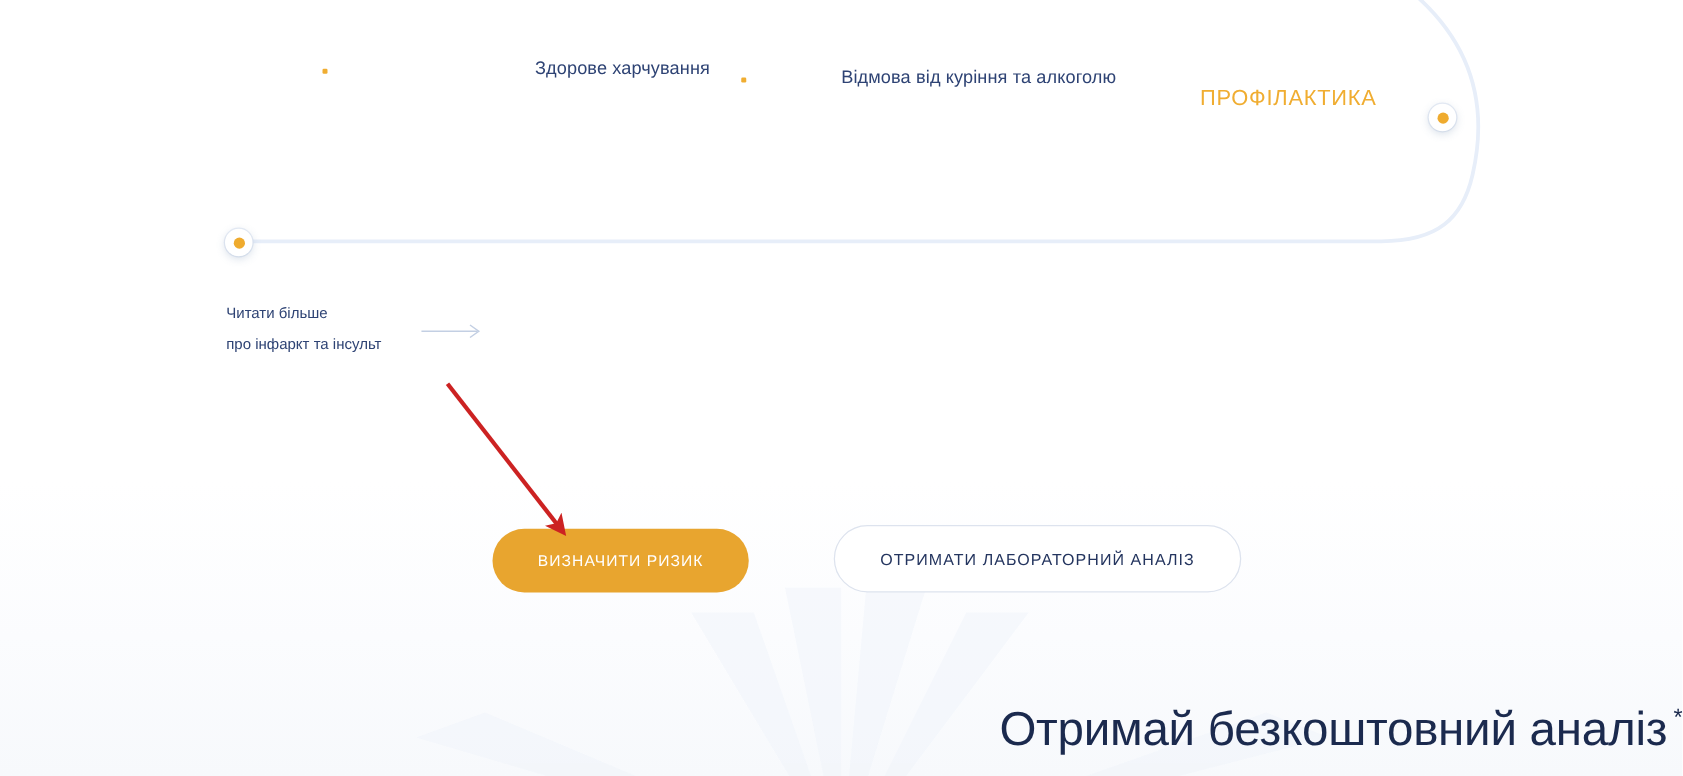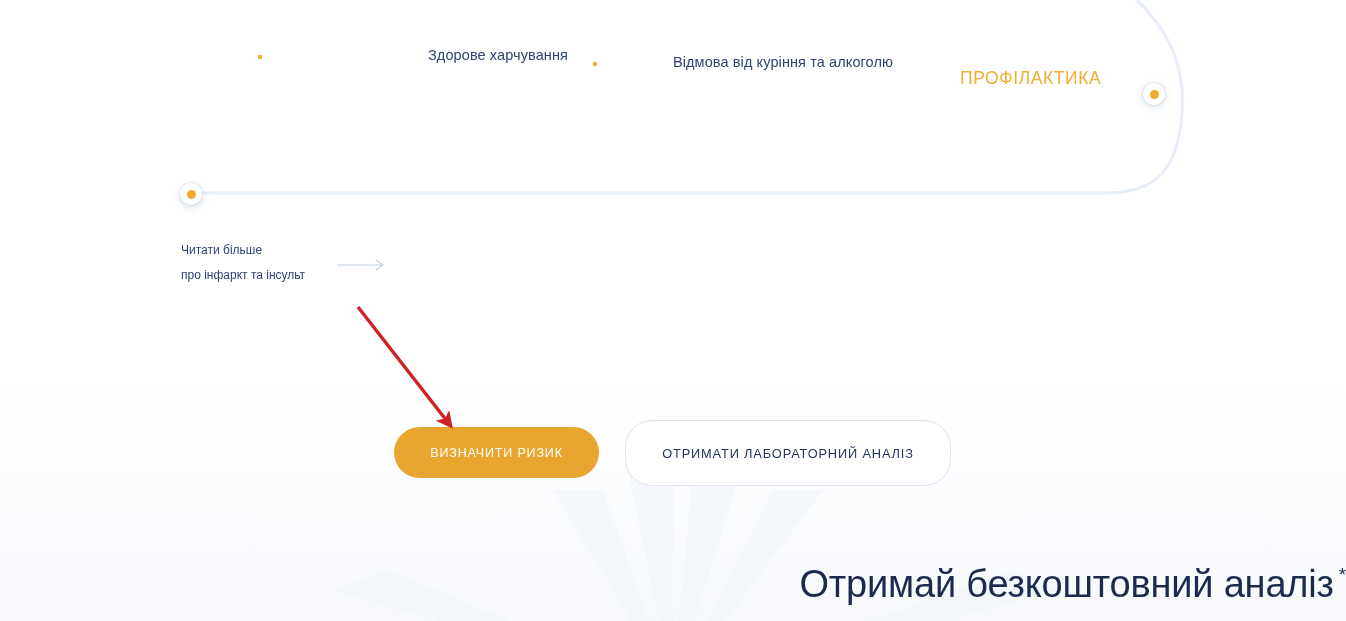--- a/index.html
+++ b/index.html
@@ -128,41 +128,42 @@
     margin-left: 32px;
     margin-top: 4px;
   }
 
   
   .cta-row {
     position: absolute;
     left: 394px;
     top: 419px;
     display: flex;
-    align-items: center;
+    align-items: flex-end;
+    gap: 42px;
   }
   .btn {
     border: none;
     cursor: pointer;
     font-family: "Liberation Sans", sans-serif;
     letter-spacing: .85px;
     white-space: nowrap;
     box-sizing: border-box;
   }
   .btn-primary {
     width: 205px;
     height: 51px;
     border-radius: 26px;
     background: #e8a52f;
     color: #ffffff;
     font-size: 12.5px;
   }
   .btn-secondary {
     width: 326px;
-    height: 66px;
+    height: 54px;
     margin-left: 26px;
     margin-top: 1px;
     border-radius: 27px;
     background: #ffffff;
     border: 1px solid #dde3ee;
     color: #24355f;
     font-size: 12.8px;
   }
 
   

